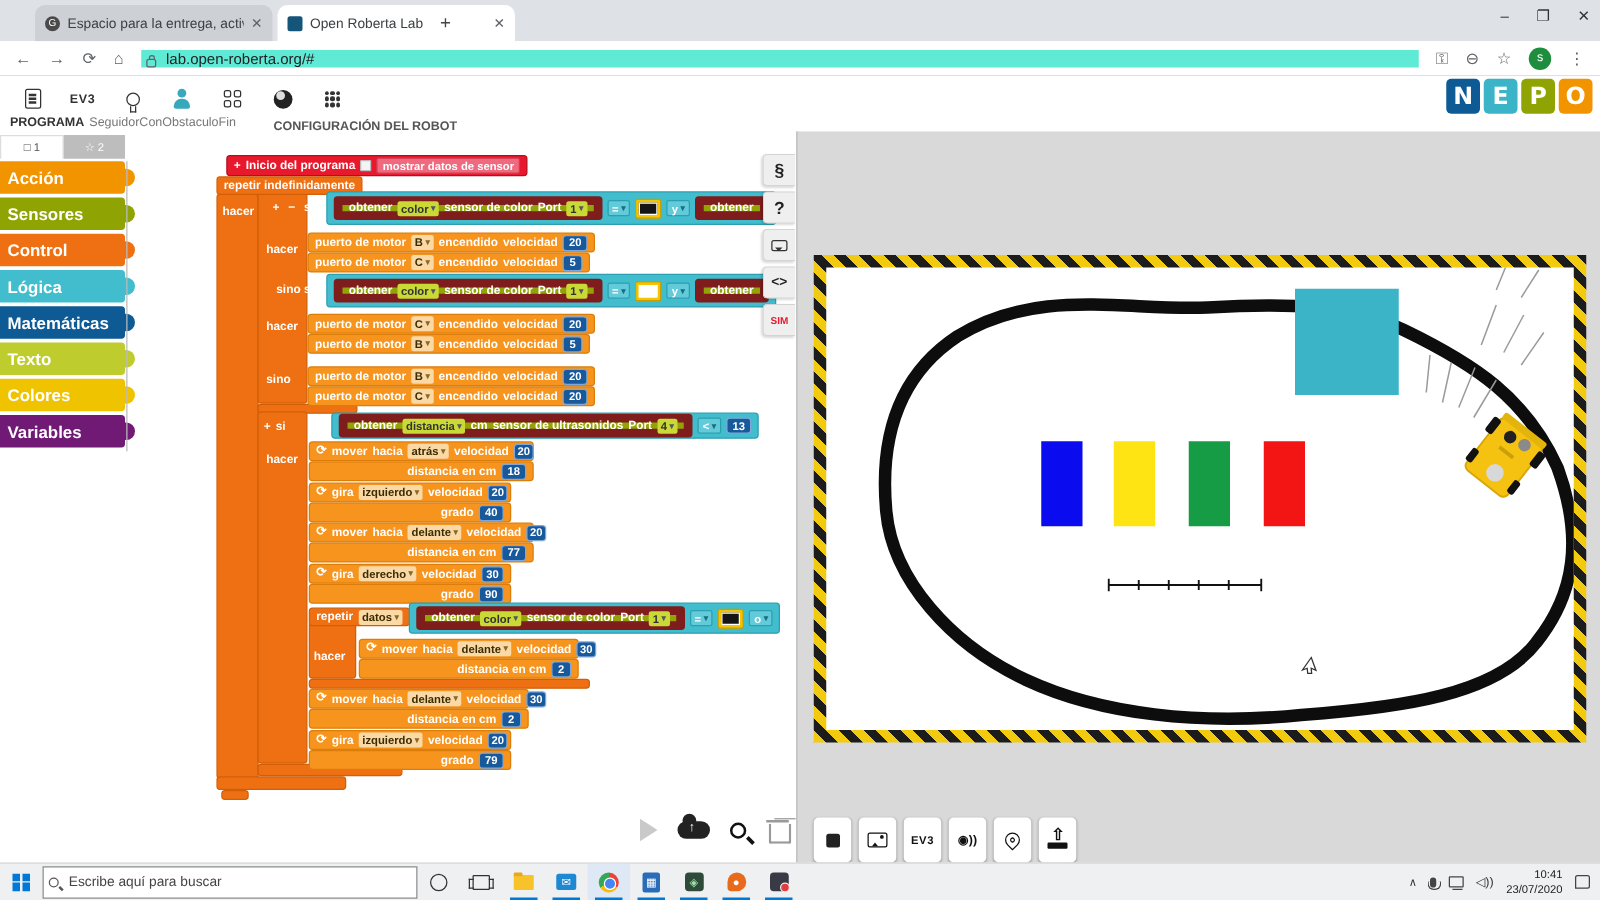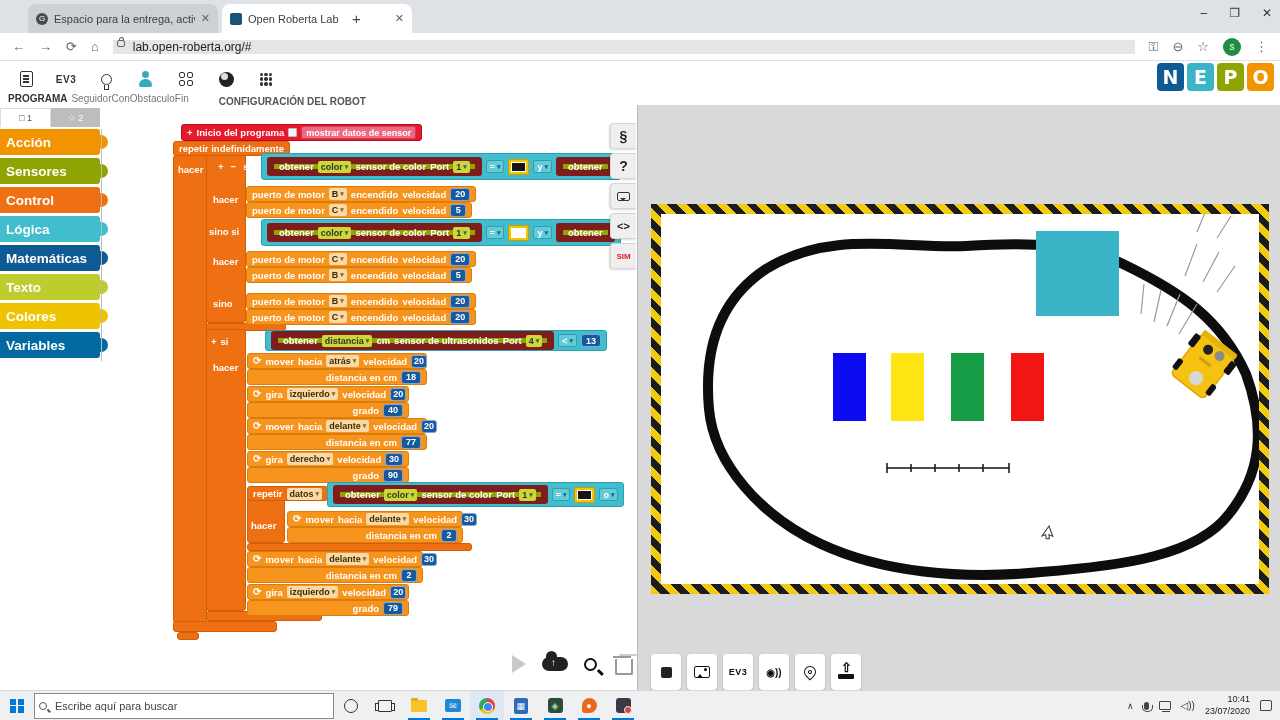--- a/index.html
+++ b/index.html
@@ -10,21 +10,21 @@
   .btab{position:absolute;top:4px;height:29px;border-radius:8px 8px 0 0;display:flex;align-items:center;gap:6px;padding:0 8px;font-size:11px;color:#3c4043;width:190px}
   .btab.inactive{background:#cdd0d5}
   .btab.active{background:#fff}
   .btab .ttl{flex:1;overflow:hidden;white-space:nowrap;text-overflow:clip}
   .btab .x{color:#5f6368;font-size:11px}
   .fav1{width:12px;height:12px;border-radius:50%;background:#4a4a4a;color:#fff;font-size:8px;display:flex;align-items:center;justify-content:center}
   .fav2{width:12px;height:12px;background:#15557a;border-radius:2px}
   #newtab{position:absolute;left:352px;top:10px;font-size:15px;color:#444}
   #wctl{position:absolute;right:8px;top:6px;display:flex;gap:22px;color:#333;font-size:12px}
   #urlbar{position:relative;height:28px;background:#fff;border-bottom:1px solid #e0e0e0;display:flex;align-items:center;gap:14px;padding:0 12px;color:#5f6368;font-size:13px}
-  #urlfield{flex:1;display:flex;align-items:flex-start;gap:8px;background:#e5e5e5;font-size:12px;color:#202124}
+  #urlfield{flex:1;display:flex;align-items:flex-end;gap:8px;background:#5eead4;font-size:12px;color:#202124}
   .lock{width:8px;height:7px;border:1.5px solid #5f6368;border-radius:2px;position:relative;margin-left:4px}
   .lock:before{content:"";position:absolute;left:1px;top:-4px;width:3px;height:3px;border:1.5px solid #5f6368;border-bottom:none;border-radius:3px 3px 0 0}
   #urlbar .rt{display:flex;gap:14px;align-items:center}
   .avatar{width:18px;height:18px;border-radius:50%;background:#1e8e3e;color:#fff;font-size:10px;display:flex;align-items:center;justify-content:center}
 
   
   #siteheader{position:relative;height:44px;background:#fff}
   #toolrow{position:absolute;left:14px;top:6px;display:flex;gap:16px;align-items:center}
   .hic{width:24px;height:24px;display:flex;align-items:center;justify-content:center;font-size:13px;color:#333}
   .doc{width:13px;height:16px;border:1.5px solid #333;border-radius:2px;position:relative}
@@ -254,21 +254,21 @@
     <div class="ptab off">☆ 2</div>
   </div>
   <div id="palette">
       <div class="cat" style="background: rgb(242, 148, 0);">Acción</div>
       <div class="cat" style="background: rgb(143, 164, 2);">Sensores</div>
       <div class="cat" style="background: rgb(238, 112, 18);">Control</div>
       <div class="cat" style="background: rgb(65, 189, 206);">Lógica</div>
       <div class="cat" style="background: rgb(13, 90, 148);">Matemáticas</div>
       <div class="cat" style="background: rgb(191, 204, 46);">Texto</div>
       <div class="cat" style="background: rgb(240, 195, 0);">Colores</div>
-      <div class="cat" style="background: #0369a1;">Variables</div>
+      <div class="cat" style="background: #701a75;">Variables</div>
     </div>
   <div id="pal-sep"></div>
 
   <div id="canvas">
 
     <div class="spine" style="left:0;top:50px;width:34px;height:468px"></div>
     <div class="spine" style="left:0;top:516px;width:104px;height:11px"></div>
     <div class="spine" style="left:4px;top:527px;width:22px;height:8px"></div>
     <div class="spine" style="left:33px;top:48px;width:40px;height:170px"></div>
     <div class="spine" style="left:33px;top:218px;width:80px;height:8px"></div>
@@ -321,21 +321,21 @@
           <span>velocidad</span>
           <span class="num">20</span>
         </div>
         <div class="row act" style="left: 73px; top: 97px;">
           <span>puerto de motor</span>
           <span class="dd">C</span>
           <span>encendido</span>
           <span>velocidad</span>
           <span class="num">5</span>
         </div>
-        <div class="row lab" style="left: 36px; top: 118px;">
+        <div class="row lab" style="left: 48px; top: 118px;">
           <span>sino si</span>
         </div>
         <div class="row cyan" style="left: 88px; top: 114px;">
           <span class="olivebox">
             <span>obtener</span>
             <span class="dd lime">color</span>
             <span>sensor de color</span>
             <span>Port</span>
             <span class="dd lime">1</span>
           </span>

